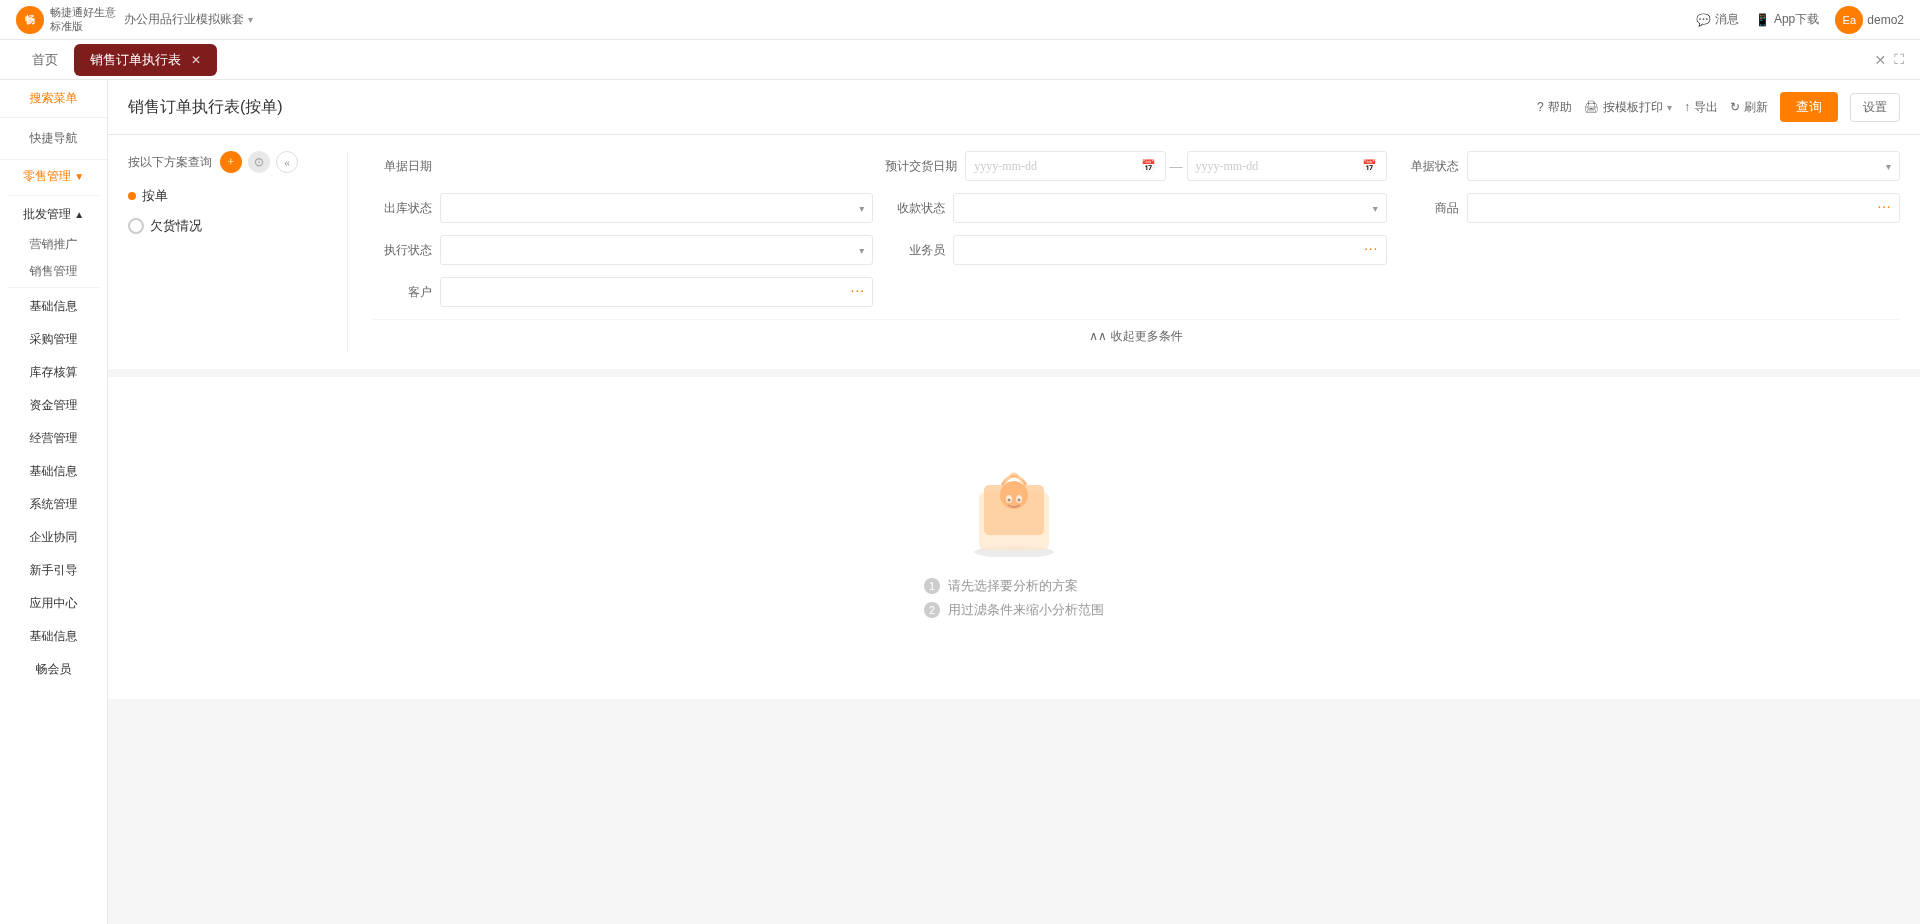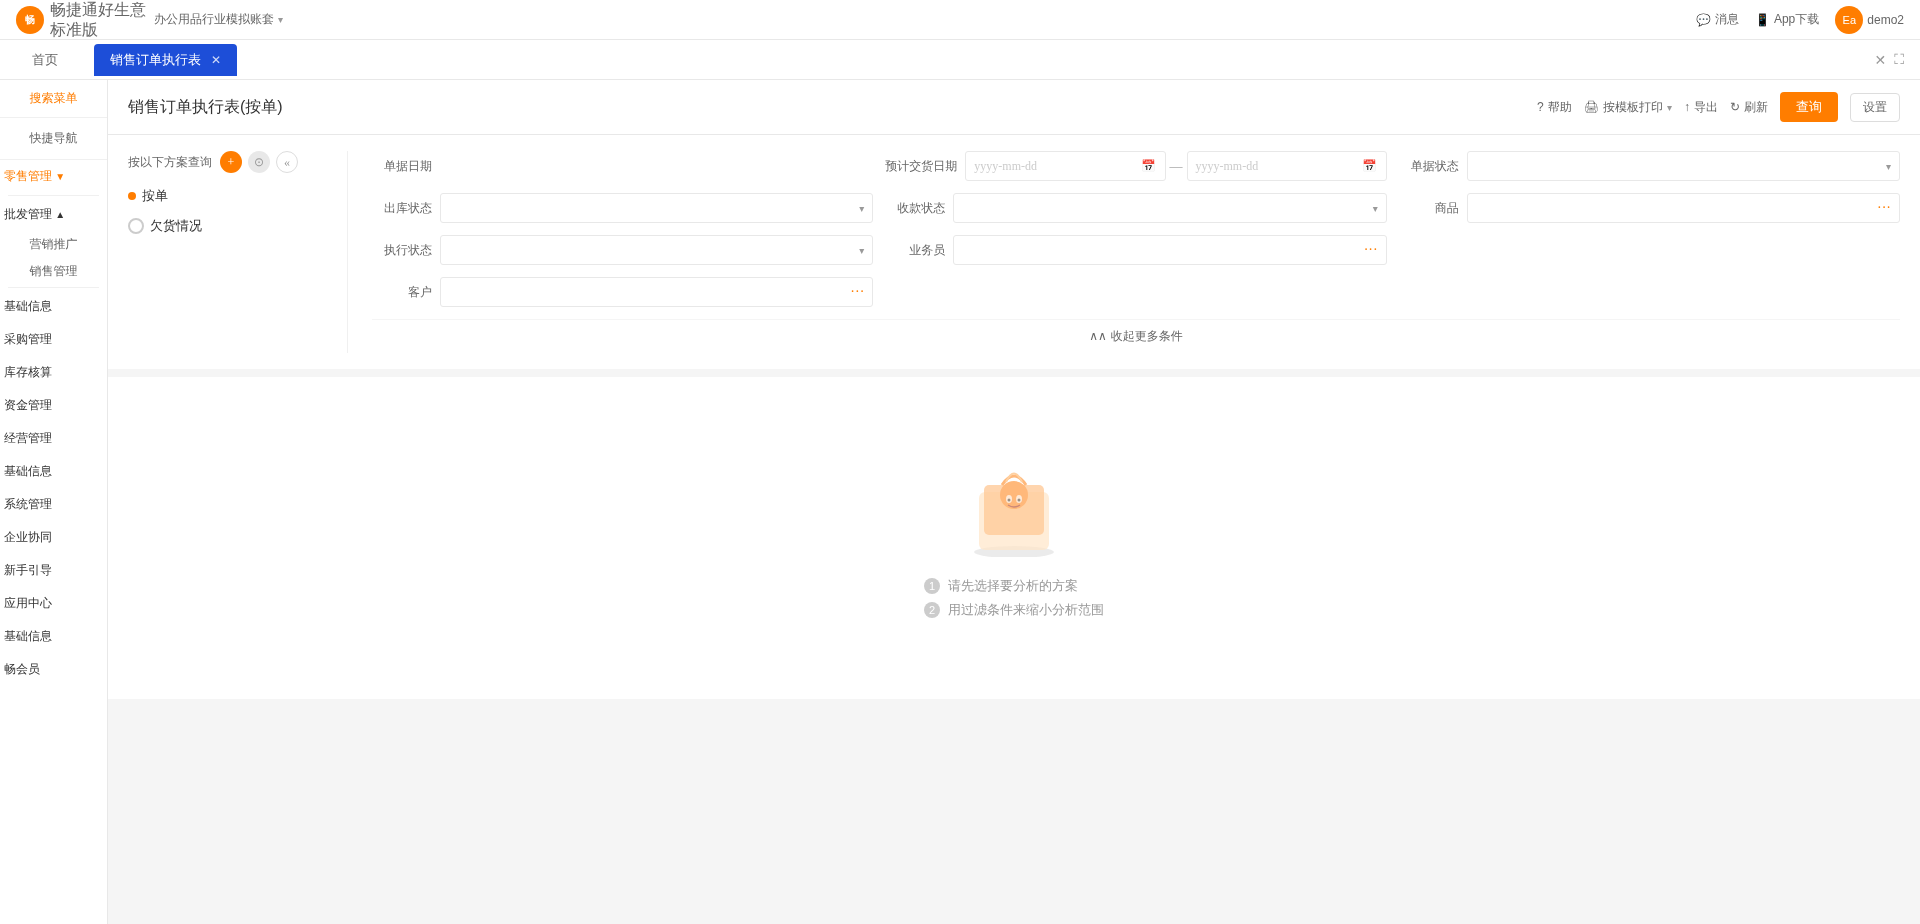--- a/index.html
+++ b/index.html
@@ -3,43 +3,43 @@
   <meta charset="utf-8">
   <style>
     * { box-sizing: border-box; margin: 0; padding: 0; }
     body { font-family: 'Microsoft YaHei', Arial, sans-serif; font-size: 13px; background: #f5f5f5; color: #333; display: flex; flex-direction: column; height: 100vh; overflow: hidden; }
 
     
     .top-bar { height: 40px; background: #fff; display: flex; align-items: center; justify-content: space-between; padding: 0 16px; border-bottom: 1px solid #e8e8e8; flex-shrink: 0; }
     .top-bar-left { display: flex; align-items: center; gap: 8px; }
     .logo-area { display: flex; align-items: center; gap: 6px; }
     .logo-icon { width: 28px; height: 28px; background: #ff7d00; border-radius: 50%; display: flex; align-items: center; justify-content: center; color: #fff; font-size: 10px; font-weight: bold; }
-    .logo-text { font-size: 16px; color: #666; line-height: 1.2; }
+    .logo-text { font-size: 11px; color: #666; line-height: 1.2; }
     .breadcrumb-area { display: flex; align-items: center; gap: 4px; color: #666; font-size: 12px; }
     .top-bar-right { display: flex; align-items: center; gap: 16px; }
     .top-bar-action { display: flex; align-items: center; gap: 4px; color: #666; font-size: 12px; cursor: pointer; }
     .user-avatar { width: 28px; height: 28px; border-radius: 50%; background: #ff7d00; display: flex; align-items: center; justify-content: center; color: #fff; font-size: 11px; }
 
     
-    .tab-bar { height: 40px; background: #fff; display: flex; align-items: center; padding: 0 16px; border-bottom: 1px solid #e8e8e8; flex-shrink: 0; gap: 20px; }
+    .tab-bar { height: 40px; background: #fff; display: flex; align-items: center; padding: 0 16px; border-bottom: 1px solid #e8e8e8; flex-shrink: 0; gap: 0; }
     .tab { height: 32px; padding: 0 16px; display: flex; align-items: center; gap: 6px; border-radius: 4px 4px 0 0; cursor: pointer; font-size: 13px; color: #666; }
-    .tab.active { background: #1d4ed8; color: #fff; }
+    .tab.active { background: #7f1d1d; color: #fff; border-radius: 6px; }
     .tab-close { font-size: 12px; color: rgba(255,255,255,0.8); cursor: pointer; margin-left: 4px; }
     .tab-home { color: #666; }
 
     
     .main-layout { display: flex; flex: 1; overflow: hidden; }
 
     
     .sidebar { width: 108px; background: #fff; border-right: 1px solid #e8e8e8; display: flex; flex-direction: column; overflow-y: auto; flex-shrink: 0; }
     .sidebar-search { padding: 10px 8px; border-bottom: 1px solid #f0f0f0; }
     .sidebar-search-label { font-size: 12px; color: #ff7d00; text-align: center; cursor: pointer; }
     .sidebar-nav { padding: 8px 0; border-bottom: 1px solid #f0f0f0; }
     .sidebar-nav-label { font-size: 12px; color: #666; text-align: center; padding: 4px 8px; cursor: pointer; }
-    .sidebar-item { padding: 8px 4px; cursor: pointer; font-size: 12px; color: #333; }
+    .sidebar-item { padding: 8px 4px; text-align: center; cursor: pointer; font-size: 12px; color: #333; }
     .sidebar-item.active-section { color: #ff7d00; }
     .sidebar-divider { height: 1px; background: #f0f0f0; margin: 2px 8px; }
     .sub-items { width: 100%; }
     .sub-item { font-size: 12px; padding: 5px 4px; color: #666; cursor: pointer; text-align: center; }
 
     
     .content { flex: 1; overflow-y: auto; padding: 0; background: #f5f5f5; }
     .page-header { background: #fff; padding: 12px 20px; display: flex; align-items: center; justify-content: space-between; border-bottom: 1px solid #e8e8e8; }
     .page-title { font-size: 16px; font-weight: 500; color: #333; }
     .page-actions { display: flex; align-items: center; gap: 12px; }

